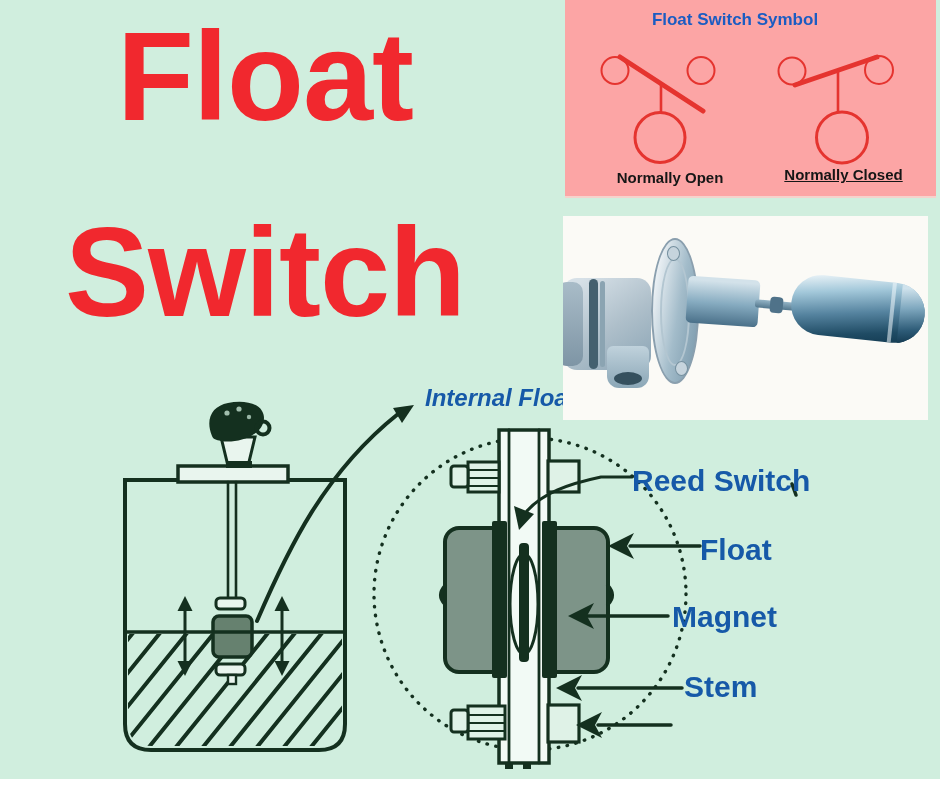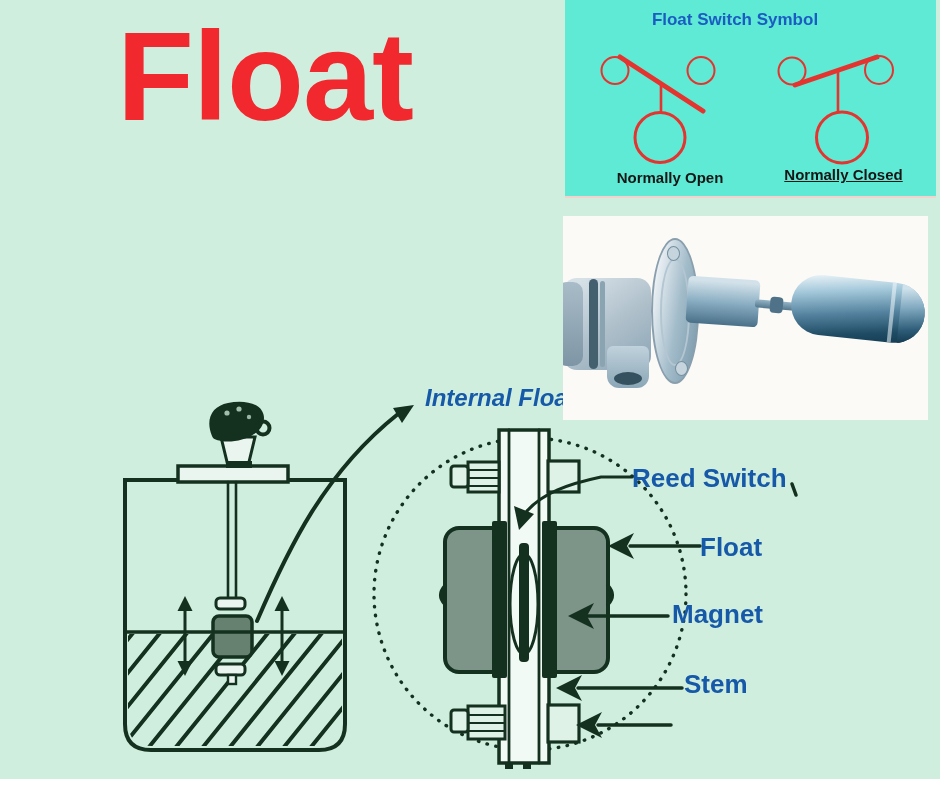--- a/index.html
+++ b/index.html
@@ -10,28 +10,28 @@
     overflow:hidden;
     font-family:"Liberation Sans","DejaVu Sans",sans-serif;
   }
   .main-svg{position:absolute;left:0;top:0;z-index:1;}
   .title-line{
     position:absolute;left:0;width:530px;text-align:center;
     font-size:126px;font-weight:bold;color:#f1282e;line-height:1;
     z-index:2;letter-spacing:-1px;
   }
   .dlabel{
-    position:absolute;font-weight:bold;font-size:26px;color:#1659a8;
+    position:absolute;font-weight:bold;font-size:30px;color:#1659a8;
     white-space:nowrap;z-index:2;line-height:1.18;
   }
   .callout{font-size:24px;z-index:1;font-style:italic;}
   
   .symbol-panel{
     position:absolute;left:565px;top:0;width:371px;height:196px;
-    background:#5eead4;z-index:5;border-bottom:2px solid #f6d2cc;
+    background:#fca5a5;z-index:5;border-bottom:2px solid #f6d2cc;
   }
   .sp-title{
     position:absolute;left:0;top:10px;width:340px;text-align:center;
     font-size:17px;font-weight:bold;color:#1b5cc2;
   }
   .sp-label{
     position:absolute;font-size:15px;font-weight:bold;color:#161616;
     text-align:center;
   }
   .sp-label.no{left:20px;top:169px;width:170px;}
@@ -239,20 +239,21 @@
       <polygon points="556,688 582,675 575,688 582,701" fill="#14301f" stroke="none"></polygon>
 
       <line x1="598" y1="725" x2="671" y2="725" stroke-width="3.5"></line>
       <polygon points="576,725 602,712 595,725 602,738" fill="#14301f" stroke="none"></polygon>
 
       <line x1="792" y1="484" x2="796" y2="495" stroke-width="3.5"></line>
     </g>
   </svg>
 
   <div class="title-line" style="top:14px">Float</div>
+  <div class="title-line" style="top:210px">Switch</div>
 
   <div class="dlabel callout" style="left:425px;top:384px">Internal Floa</div>
   <div class="dlabel" style="left:632px;top:463px">Reed Switch</div>
   <div class="dlabel" style="left:700px;top:532px">Float</div>
   <div class="dlabel" style="left:672px;top:599px">Magnet</div>
   <div class="dlabel" style="left:684px;top:669px">Stem</div>
 
   <div class="symbol-panel">
     <div class="sp-title">Float Switch Symbol</div>
     <svg width="371" height="196" viewBox="0 0 371 196" style="position:absolute;left:0;top:0">

